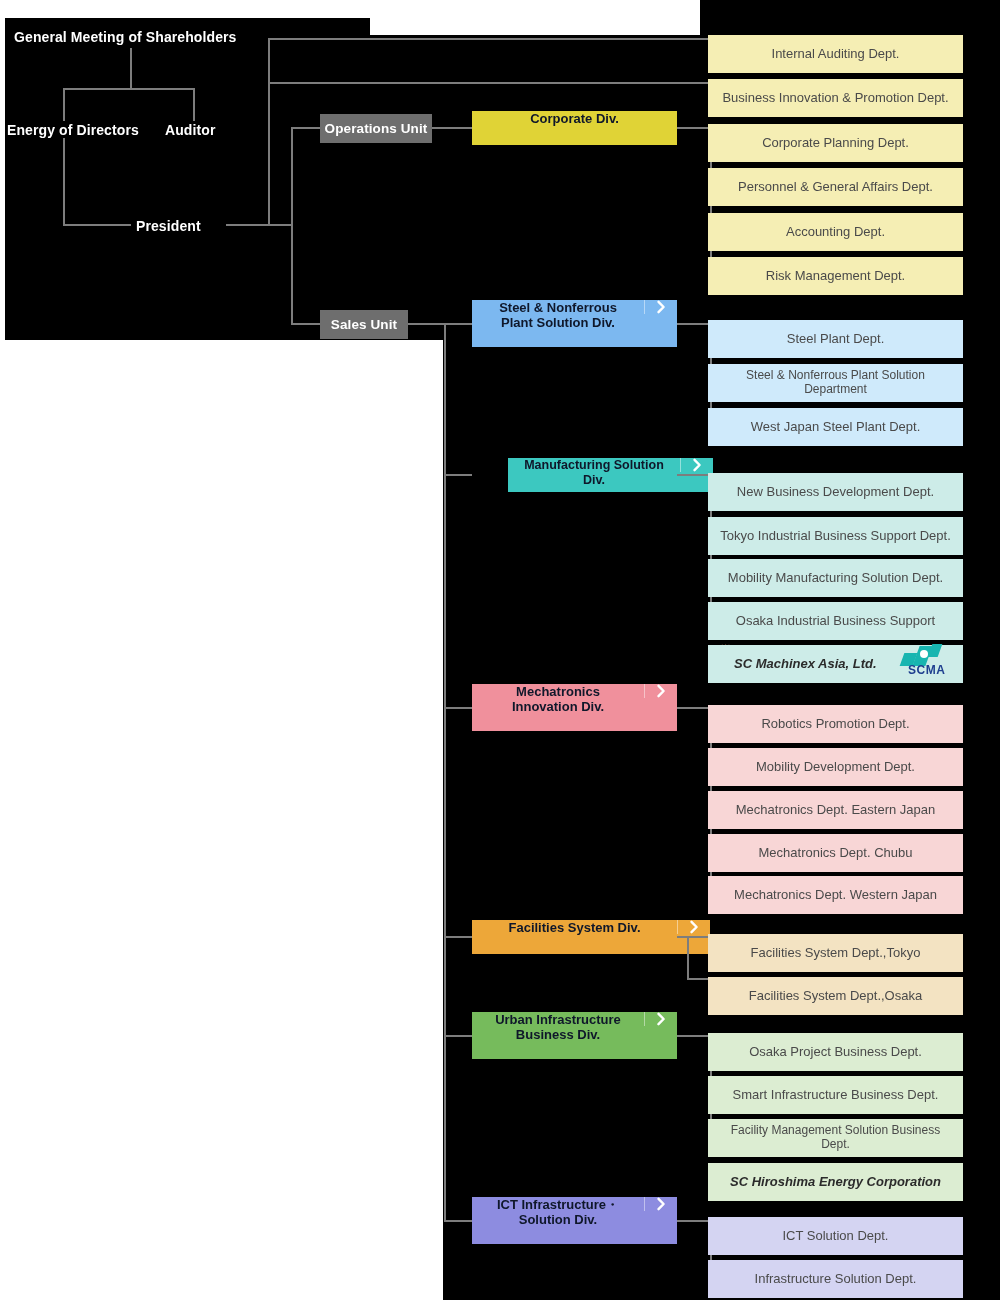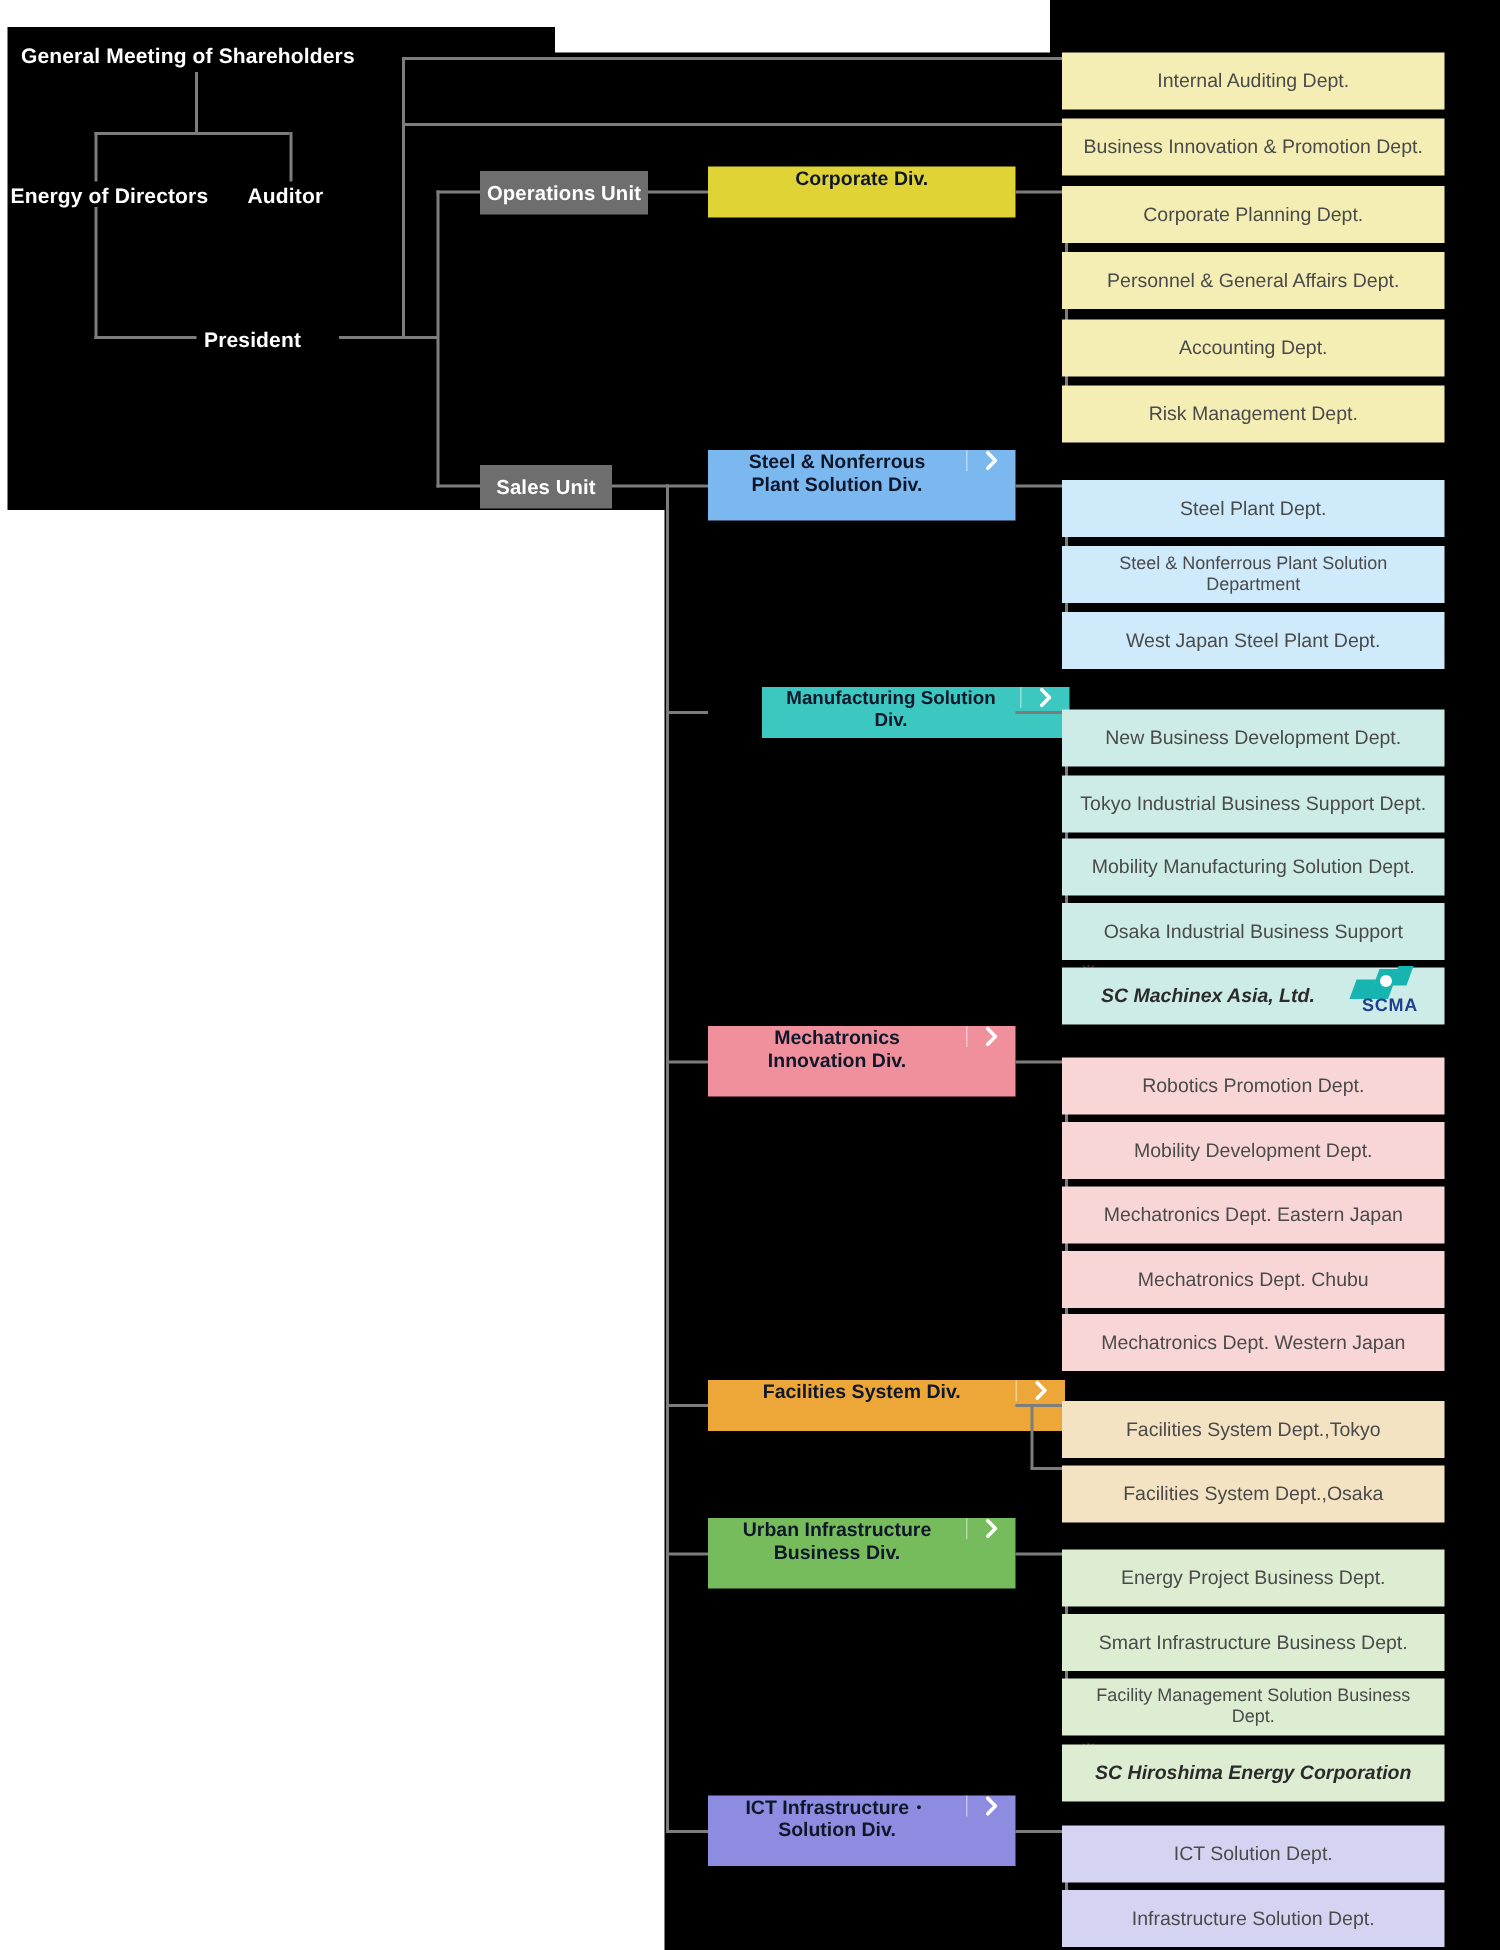--- a/index.html
+++ b/index.html
@@ -337,21 +337,21 @@
           <path d="M4.5 1.8 L9.6 7 L4.5 12.2" fill="none" stroke="#fff" stroke-width="2.4" stroke-linecap="round" stroke-linejoin="round"></path>
         </svg>
     </div>
   </div>
   <div class="ln lnh" style="left:677px;top:1035px;width:63px;"></div>
   <div class="ln lnv" style="left:710px;top:1035px;height:87px;"></div>
   <div class="ln lnh" style="left:710px;top:1078px;width:30px;"></div>
   <div class="ln lnh" style="left:710px;top:1121px;width:30px;"></div>
 
   <div class="deptbox" style="top:1017px;background:#dcedd2;">
-    <span>Energy Project Business Dept.</span>
+    <span>Osaka Project Business Dept.</span>
   </div>
   <div class="deptbox" style="top:1060px;background:#dcedd2;">
     <span>Smart Infrastructure Business Dept.</span>
   </div>
   <div class="deptbox" style="top:1103px;background:#dcedd2;font-size:12px;">
     <span>Facility Management Solution Business Dept.</span>
   </div>
   <span class="mark" style="top:1162px;">※</span>
   <div class="deptbox affil" style="top:1147px;background:#dcedd2;justify-content:center;padding-left:8px;">
     <span>SC Hiroshima Energy Corporation</span>

